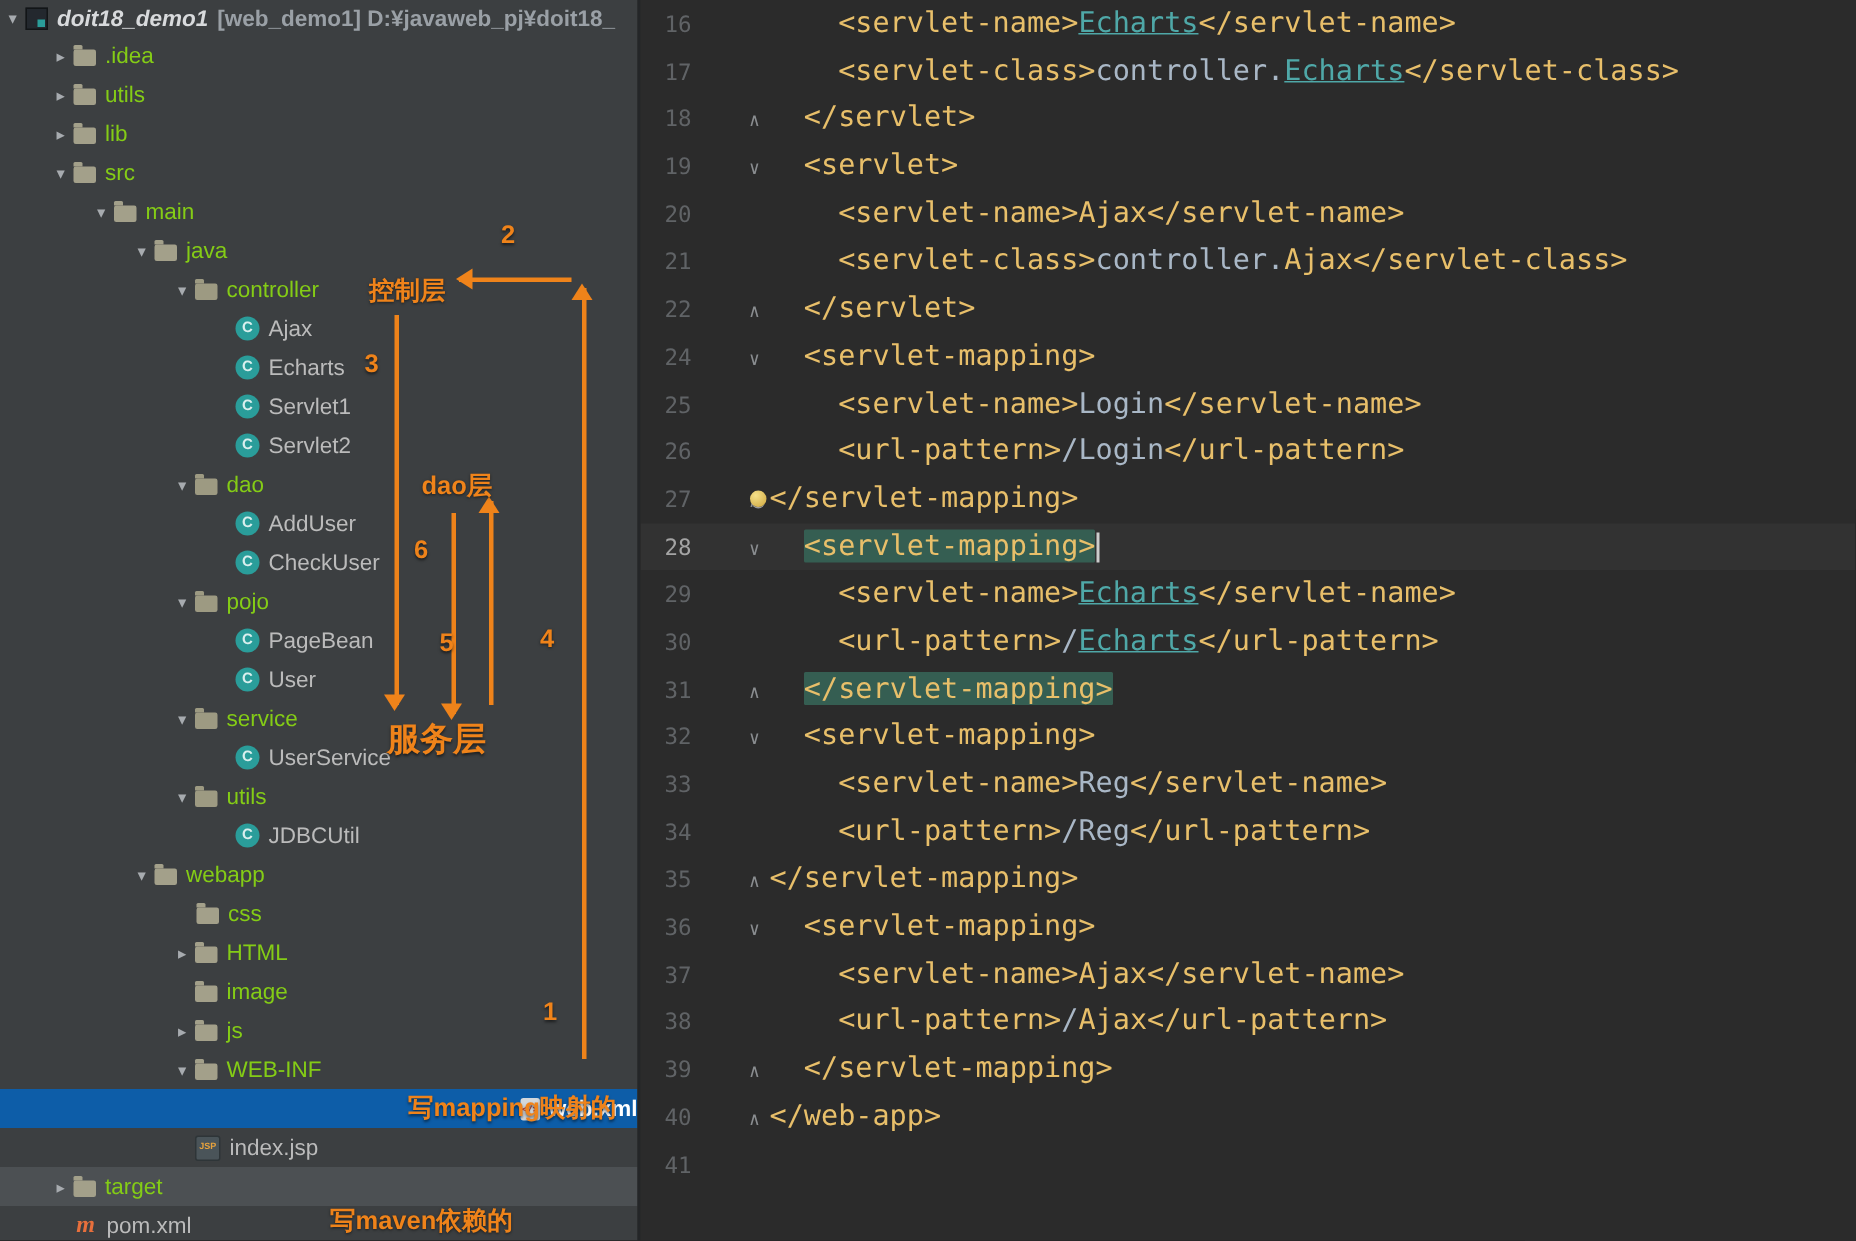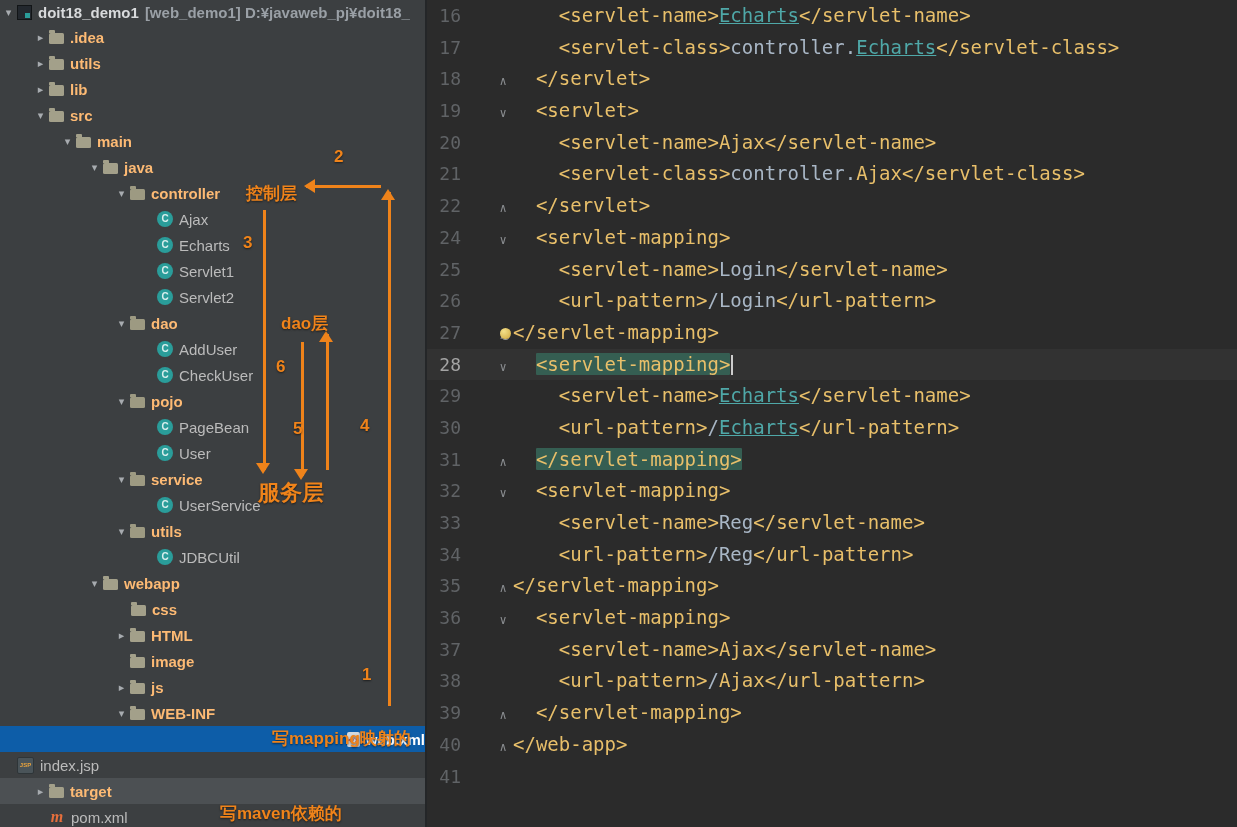--- a/index.html
+++ b/index.html
@@ -10,23 +10,23 @@
   .project{width:425px;height:100%;background:#3c3f41;overflow:hidden;flex:none;}
   .splitter{width:2px;height:100%;background:#242628;flex:none;}
   .trow{display:flex;align-items:center;height:26px;color:#bbbbbb;font-size:15px;white-space:nowrap;overflow:hidden;}
   .trow.sel{background:#0d5da8;justify-content:flex-end;}
   .trow.sel .tlabel{color:#ffffff;font-weight:700;}
   .trow.hov{background:#4c5053;}
   .chev{display:inline-block;width:17px;flex:none;color:#a7abaf;font-size:11px;text-align:center;
         font-family:"DejaVu Sans",sans-serif;}
   .ic{flex:none;margin-right:6px;display:inline-block;}
   .tlabel{white-space:nowrap;}
-  .tlabel.b{font-weight:700;color:#fdba74;text-align:center;}
+  .tlabel.b{font-weight:400;color:#84cc16;text-align:center;}
   .root{height:24px;}
-  .rootname{font-weight:700;color:#d8dadc;margin-right:6px;}
+  .rootname{font-weight:700;color:#d8dadc;margin-right:6px;font-style:italic;}
   .rootpath{color:#9aa0a6;font-weight:700;}
 
   
   .ic-folder,.ic-package{width:15px;height:11px;background:#a3a08a;border-radius:1.5px;position:relative;margin-top:3px;}
   .ic-folder:before,.ic-package:before{content:"";position:absolute;top:-3px;left:0;width:6px;height:3px;background:inherit;border-radius:1px 1px 0 0;}
   .ic-package{background:#9d9a82;}
   .ic-class{width:16px;height:16px;border-radius:50%;background:#2a9d9a;color:#d9efee;
             font:700 10px/16px "Liberation Sans",sans-serif;text-align:center;}
   .ic-webxml{width:13px;height:15px;background:#d3d8dc;border-radius:2px;color:#c0392b;
              font:700 6px/15px "DejaVu Sans Mono",monospace;text-align:center;}
@@ -35,21 +35,21 @@
   .ic-maven{width:16px;color:#e76f3c;font:italic 700 16px/18px "Liberation Serif",serif;text-align:center;}
   .ic-project{width:13px;height:13px;background:#23282e;border:1px solid #121517;position:relative;margin-top:1px;}
   .ic-project:after{content:"";position:absolute;right:1px;bottom:1px;width:5px;height:5px;background:#2a9d9a;}
 
   
   .editor{flex:1;height:100%;background:#2b2b2b;overflow:hidden;
           font-family:"DejaVu Sans Mono",monospace;font-size:19px;color:#a9b7c6;}
   .eline{height:31.7px;line-height:31.7px;white-space:pre;}
   .eline.cur{background:#323232;}
   .eline.cur .lnum{color:#a4a4a4;}
-  .lnum{display:inline-block;width:28px;margin-left:6px;text-align:right;color:#606366;font-size:18px;}
+  .lnum{display:inline-block;width:28px;margin-left:6px;text-align:right;color:#606366;font-size:15px;}
   .fold{display:inline-block;width:16px;margin-left:34px;color:#8a8d90;font-size:12px;text-align:center;}
   .codetext{margin-left:2px;position:relative;}
   .c-tag{color:#e8bf6a;}
   .c-txt{color:#a9b7c6;}
   .c-gold{color:#e8bf6a;}
   .c-ref{color:#4fa8a8;text-decoration:underline;}
   .mark{background:#355e52;border-radius:1px;}
   .caret{display:inline-block;width:2px;height:20px;background:#cccccc;vertical-align:text-bottom;margin-left:1px;}
   .bulb{display:inline-block;width:11px;height:11px;margin-left:-13px;margin-right:2px;border-radius:50%;
         background:radial-gradient(circle at 35% 30%,#f4e08a,#cfa63d);vertical-align:middle;box-shadow:0 2px 0 -1px #9b9b9b;}
@@ -210,21 +210,21 @@
         <div class="trow" style="padding-left: 113px;">
           <span class="chev">▾</span>
           <span class="ic ic-folder"></span>
           <span class="tlabel b">WEB-INF</span>
         </div>
         <div class="trow sel" style="padding-left: 140px;">
           <span class="chev"></span>
           <span class="ic ic-webxml">&lt;/&gt;</span>
           <span class="tlabel">web.xml</span>
         </div>
-        <div class="trow" style="">
+        <div class="trow" style="padding-left: 113px;">
           <span class="chev"></span>
           <span class="ic ic-jsp">JSP</span>
           <span class="tlabel">index.jsp</span>
         </div>
         <div class="trow hov" style="padding-left: 32px;">
           <span class="chev">▸</span>
           <span class="ic ic-folder"></span>
           <span class="tlabel b">target</span>
         </div>
         <div class="trow" style="padding-left: 32px;">

